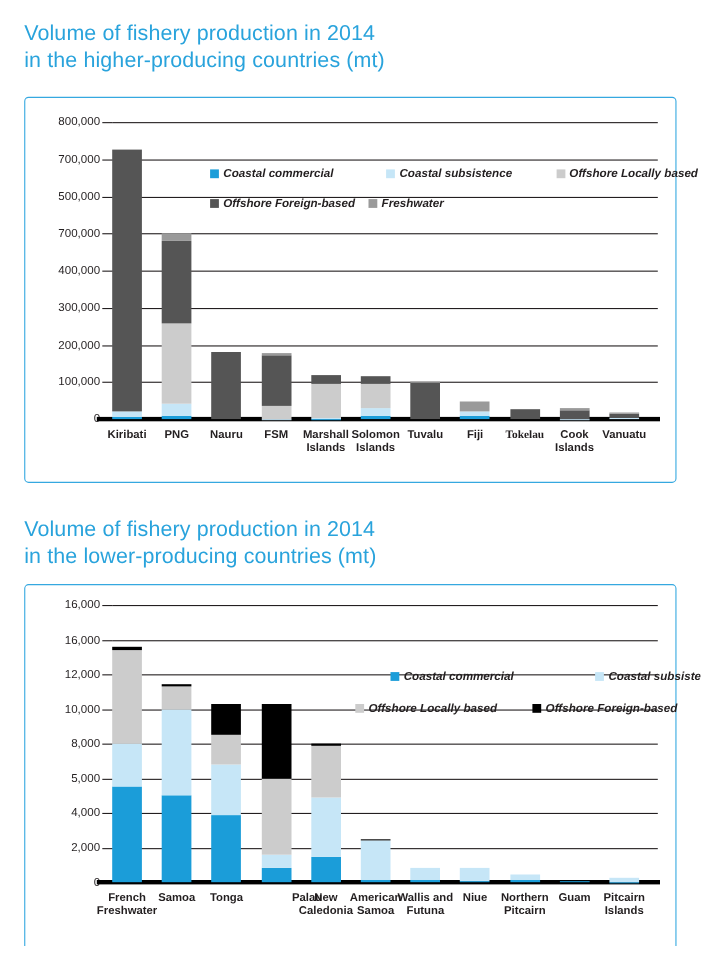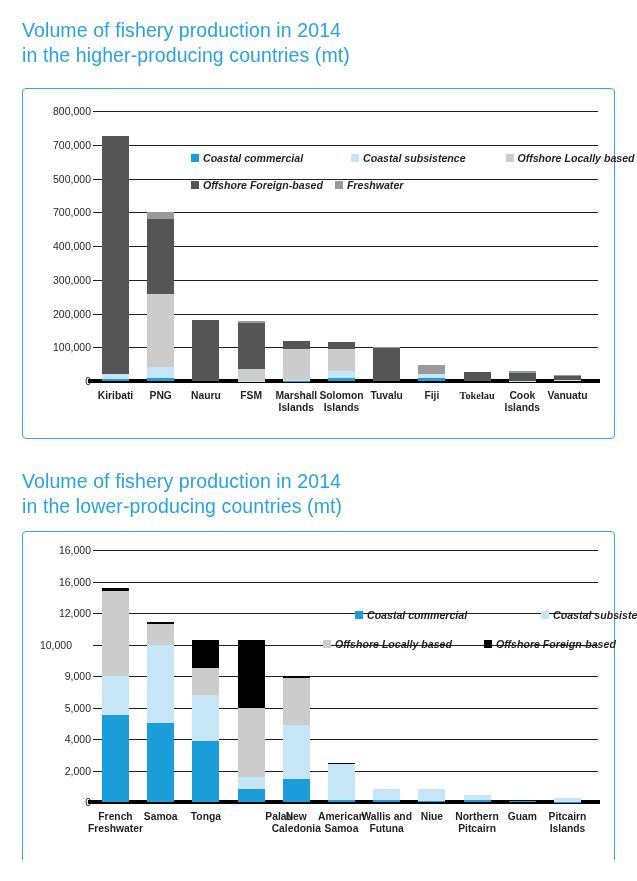--- a/index.html
+++ b/index.html
@@ -197,24 +197,24 @@
         <div class="gridline" style="top: 220.5px;"></div>
         <div class="ytick-label" style="top: 220.5px; right: 507px;">2,000</div>
         <div class="ytick-dash" style="top: 220.5px; left: -9px;"></div>
         <div class="gridline" style="top: 189px;"></div>
         <div class="ytick-label" style="top: 189px; right: 507px; margin-left: 10px;">4,000</div>
         <div class="ytick-dash" style="top: 189px; left: -9px;"></div>
         <div class="gridline" style="top: 157.5px;"></div>
         <div class="ytick-label" style="top: 157.5px; right: 507px;">5,000</div>
         <div class="ytick-dash" style="top: 157.5px; left: -9px;"></div>
         <div class="gridline" style="top: 126px;"></div>
-        <div class="ytick-label" style="top: 126px; right: 507px;">9,000</div>
+        <div class="ytick-label" style="top: 126px; right: 507px;">8,000</div>
         <div class="ytick-dash" style="top: 126px; left: -9px;"></div>
         <div class="gridline" style="top: 94.5px;"></div>
-        <div class="ytick-label" style="top: 94.5px; right: 526px;">10,000</div>
+        <div class="ytick-label" style="top: 94.5px; right: 507px;">10,000</div>
         <div class="ytick-dash" style="top: 94.5px; left: -9px;"></div>
         <div class="gridline" style="top: 63px;"></div>
         <div class="ytick-label" style="top: 63px; right: 507px; margin-left: 20px;">12,000</div>
         <div class="ytick-dash" style="top: 63px; left: -9px;"></div>
         <div class="gridline" style="top: 31.5px;"></div>
         <div class="ytick-label" style="top: 31.5px; right: 507px;">16,000</div>
         <div class="ytick-dash" style="top: 31.5px; left: -9px;"></div>
         <div class="gridline" style="top: 0px;"></div>
         <div class="ytick-label" style="top: 0px; right: 507px;">16,000</div>
         <div class="ytick-dash" style="top: 0px; left: -9px;"></div>

